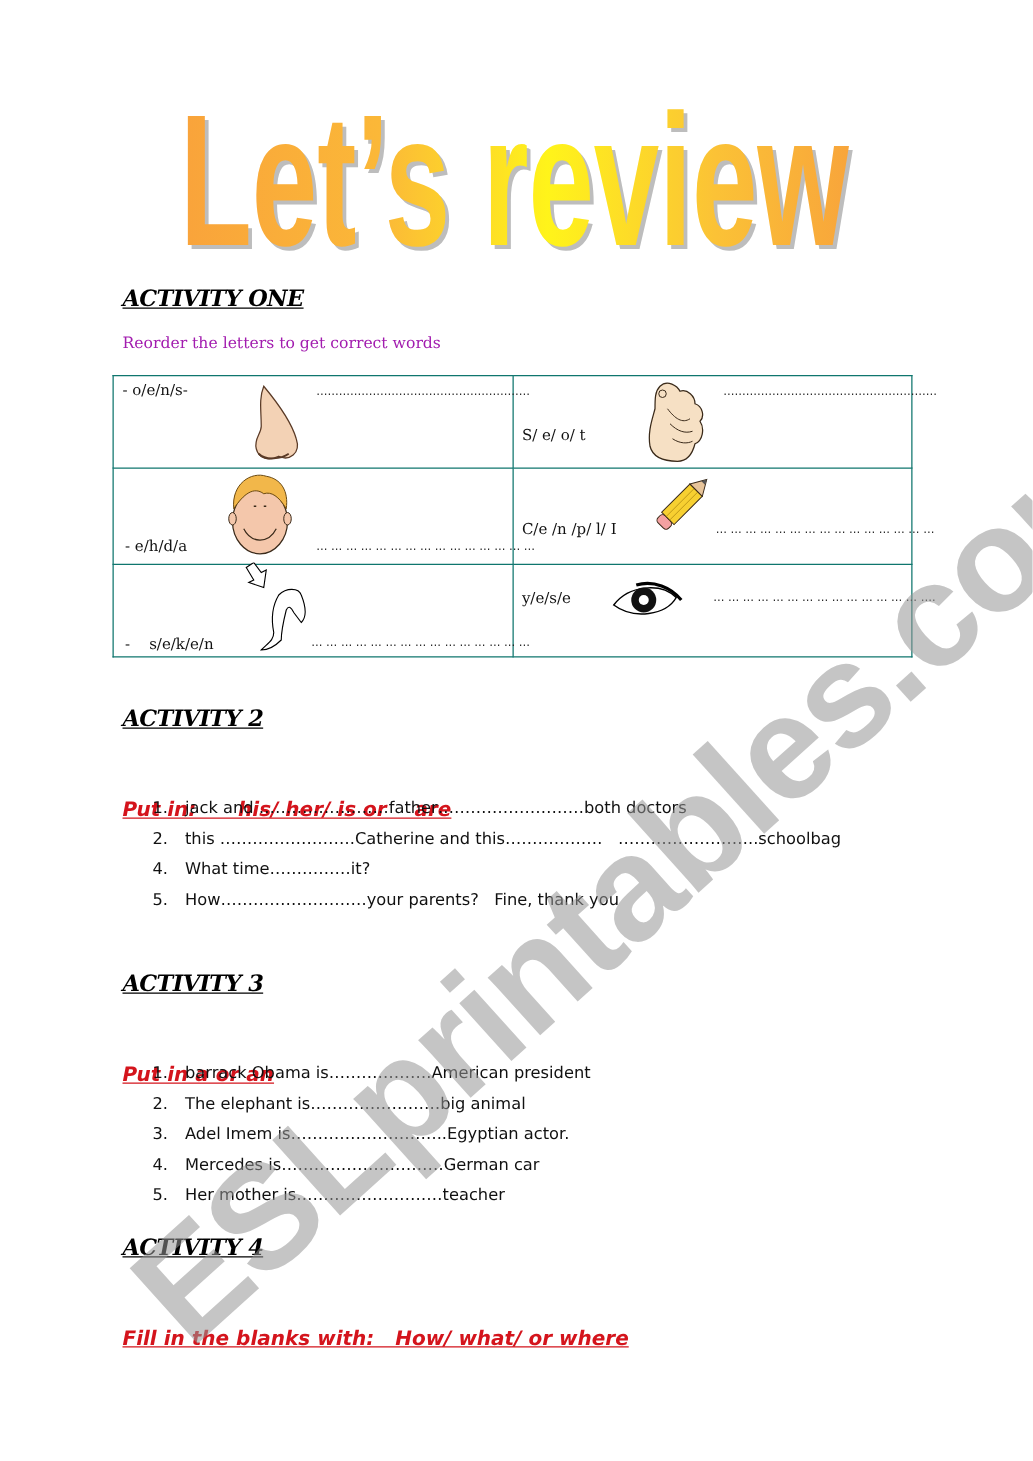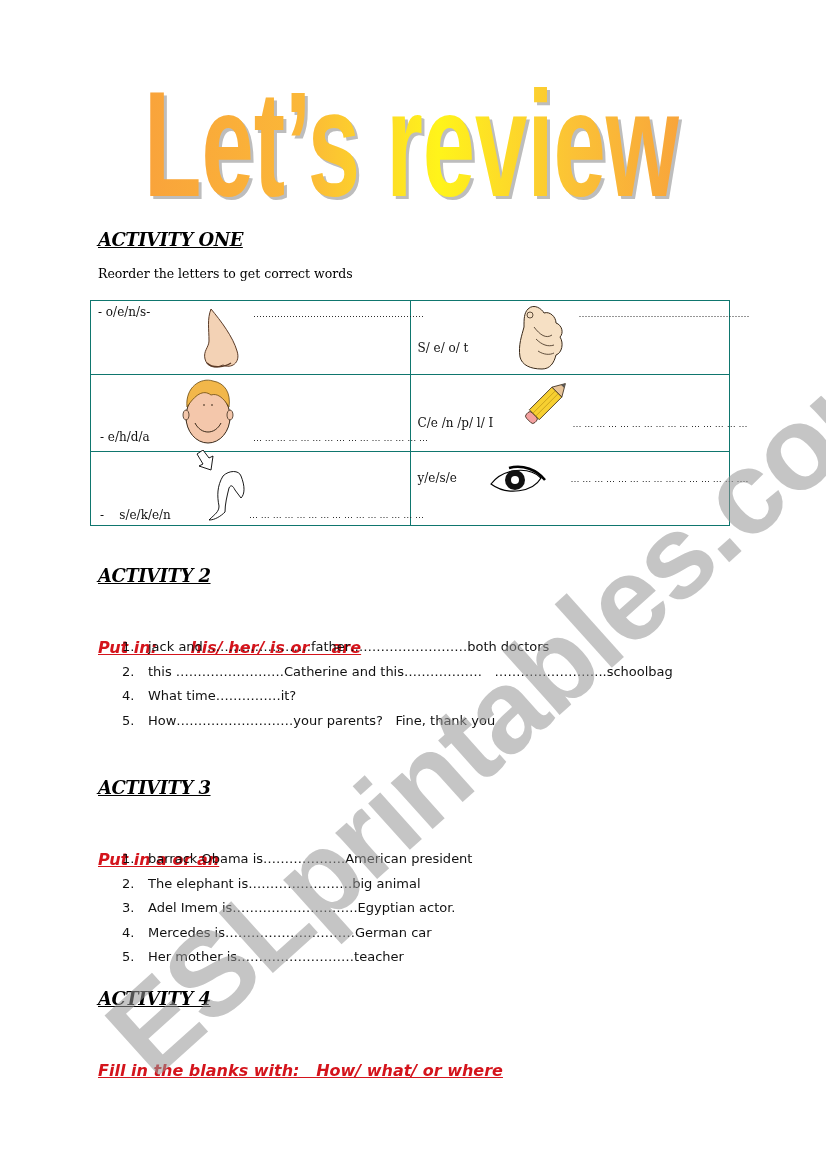--- a/index.html
+++ b/index.html
@@ -7,21 +7,21 @@
   .page { position: absolute; left: 0; top: 0; width: 826px; height: 912px; }
 
   .act-heading {
     position: absolute; left: 98px;
     font-family: "DejaVu Serif", serif; font-weight: 900; font-style: italic;
     font-size: 18px; text-decoration: underline; letter-spacing: -0.5px;
     text-transform: uppercase; color: #000;
   }
   .instr {
     position: absolute; left: 98px;
-    font-family: "DejaVu Serif", serif; font-size: 12.5px; color: #000000;
+    font-family: "DejaVu Serif", serif; font-size: 12.5px; color: #a21caf;
   }
   .red-instr {
     position: absolute; left: 98px;
     font-family: "DejaVu Sans", sans-serif; font-style: italic; font-weight: bold;
     font-size: 16px; color: #d4141c; text-decoration: underline;
     white-space: pre;
     margin-top: 37px;
   }
 
   

